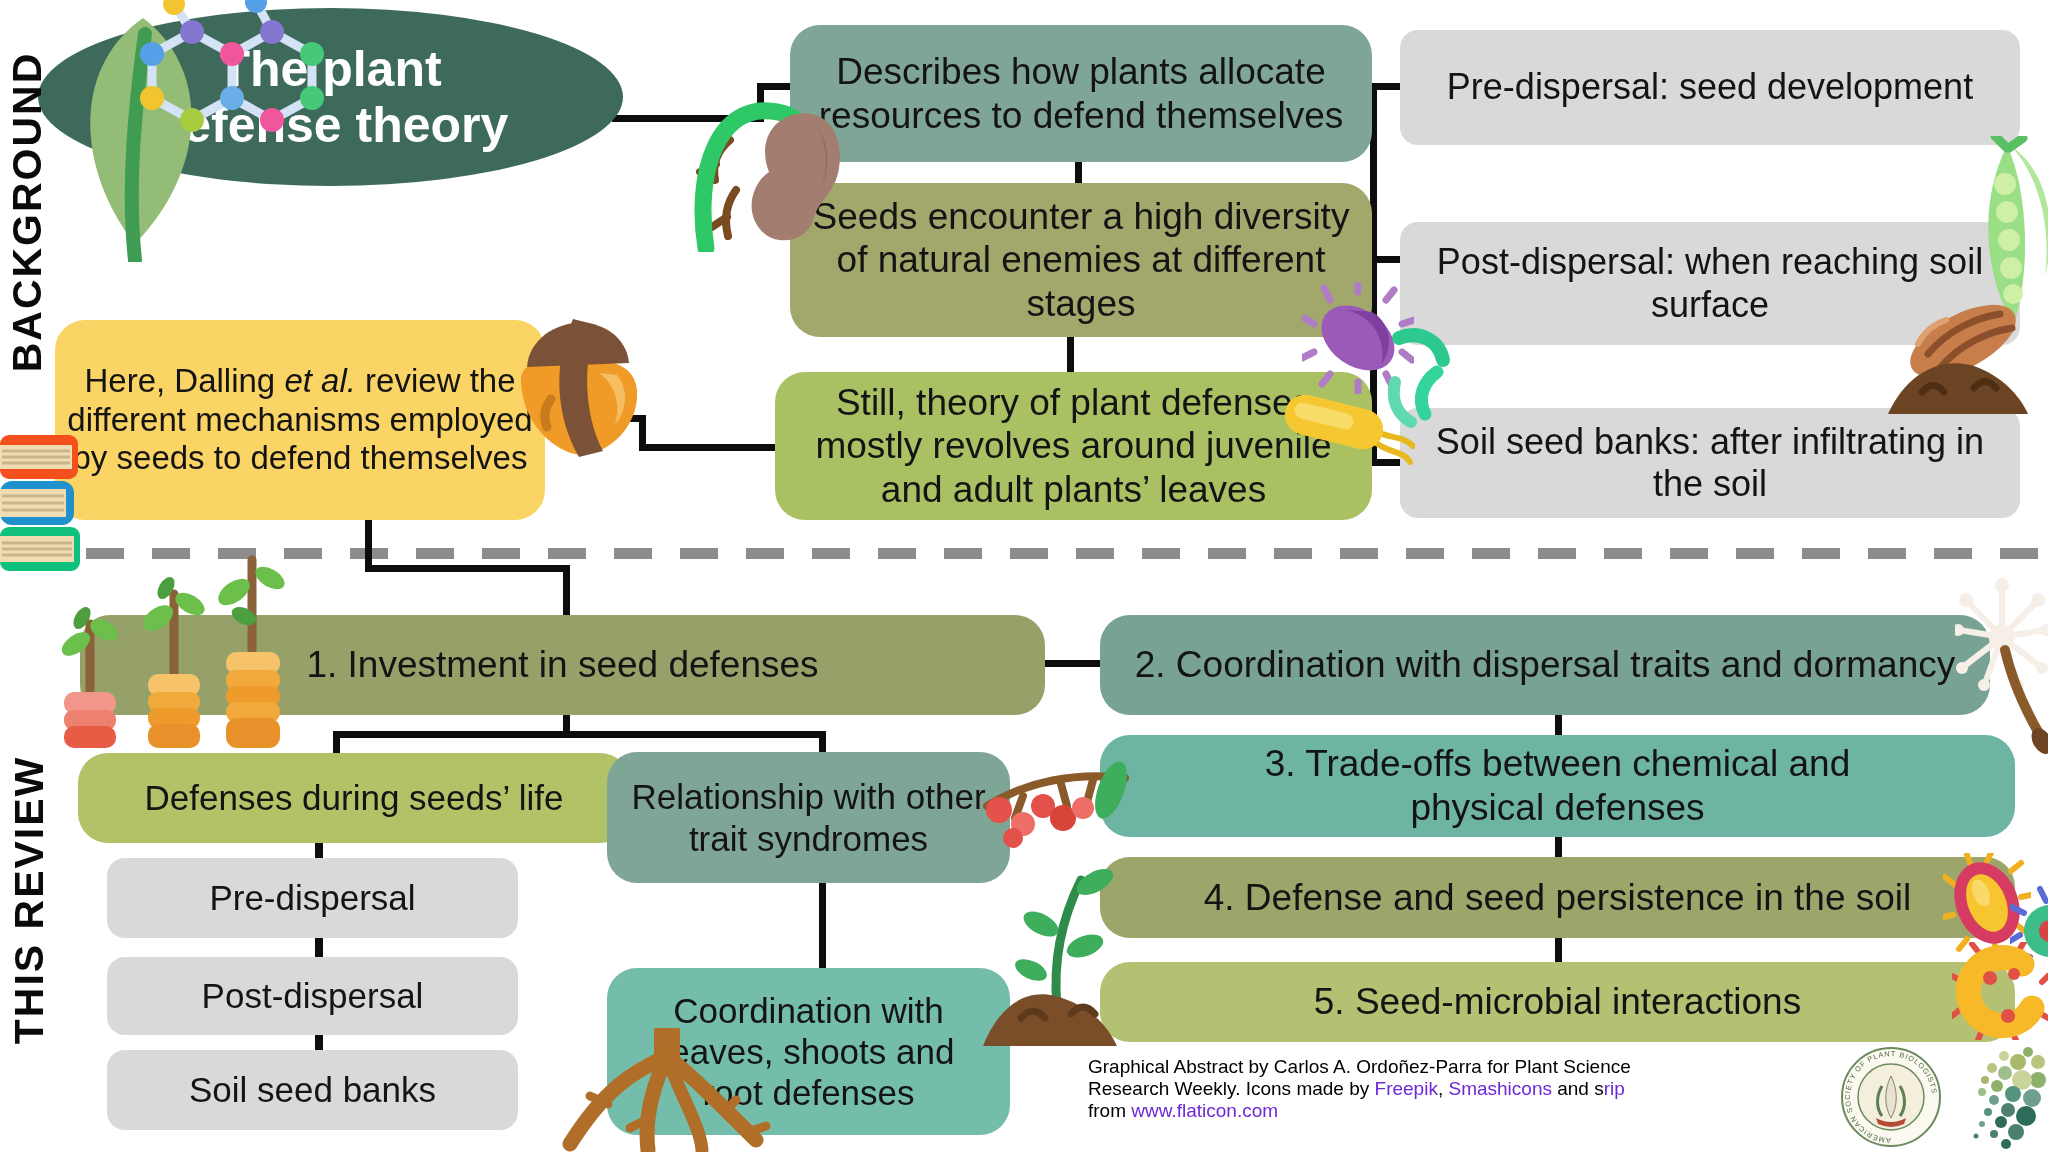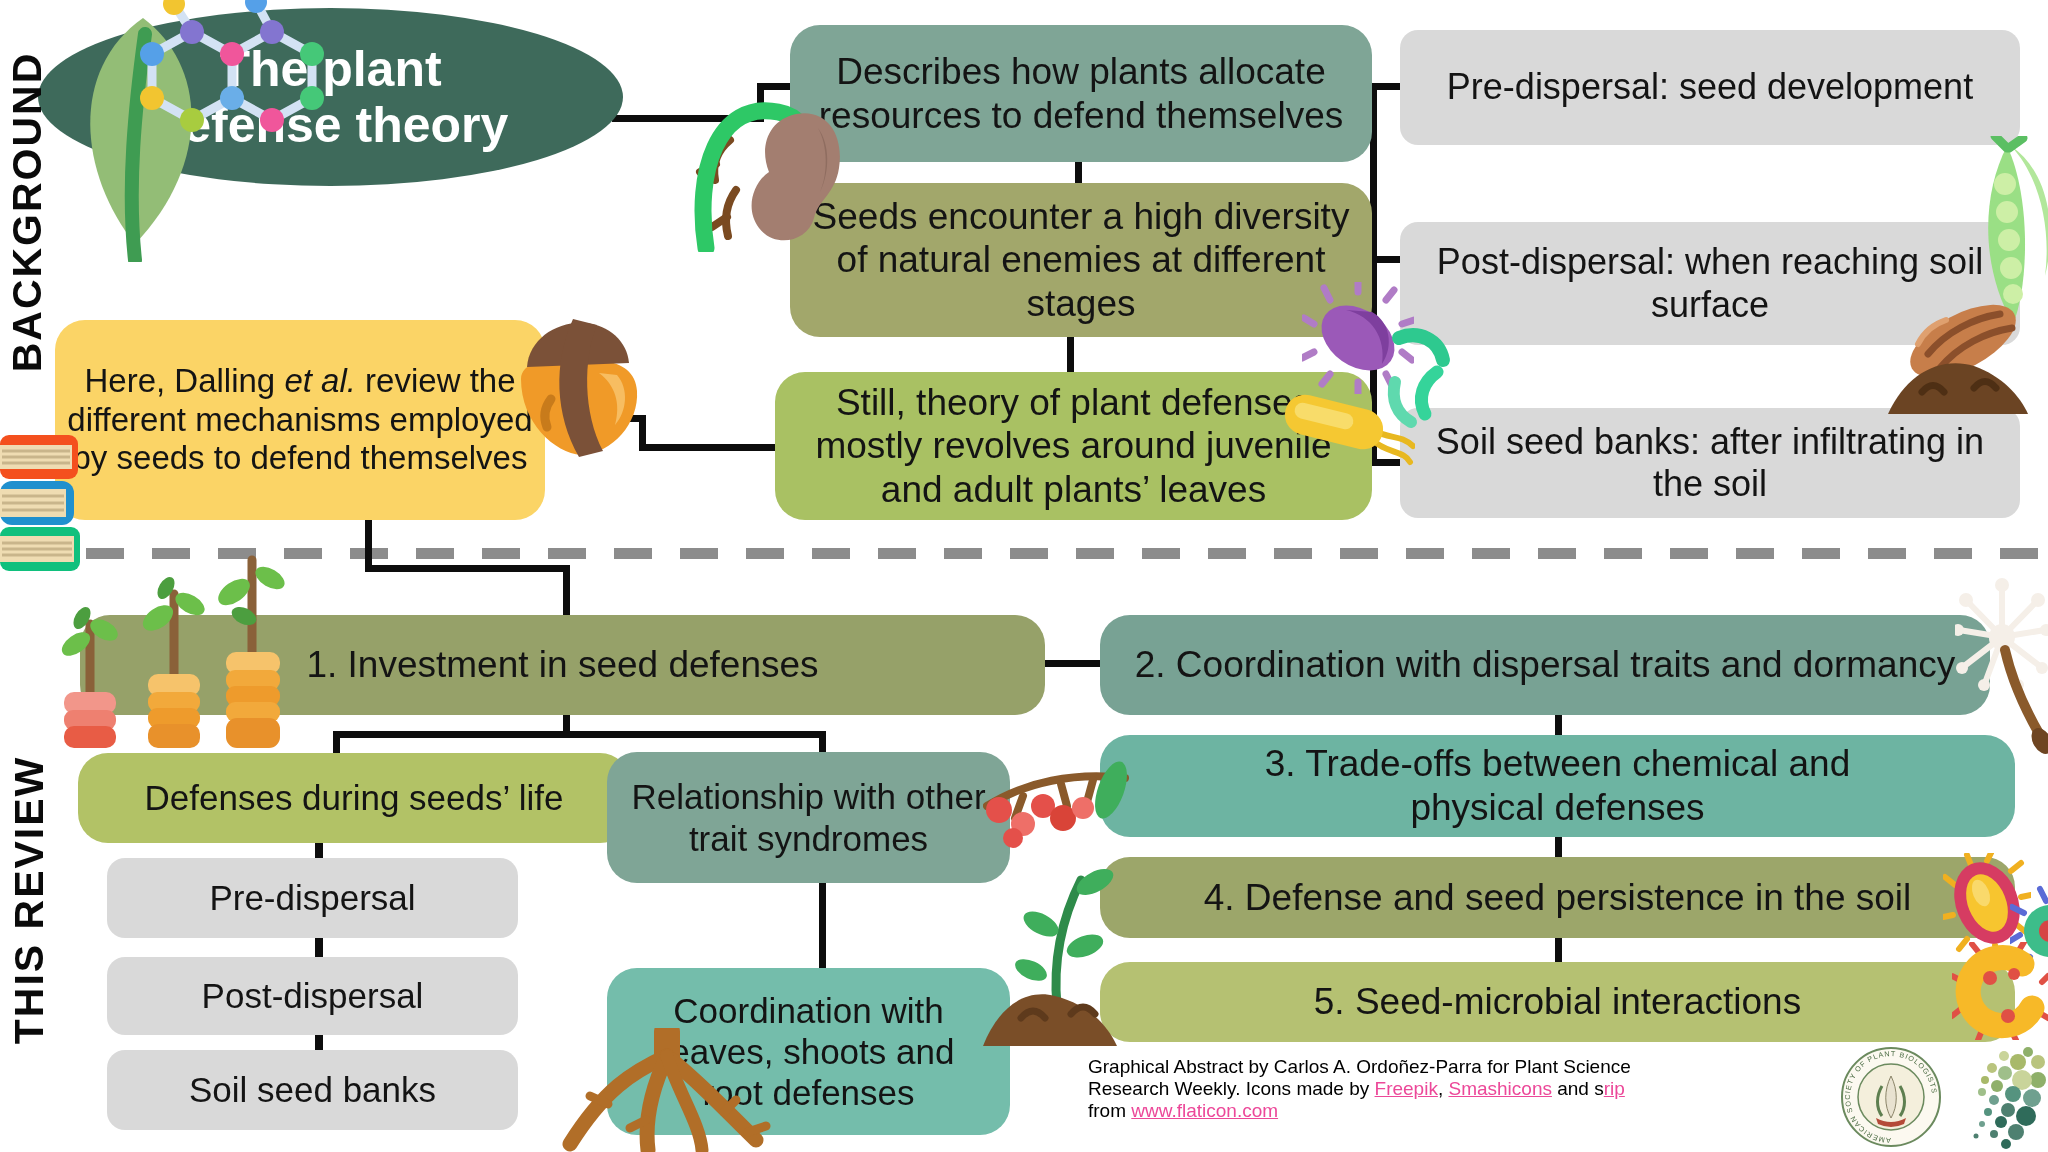--- a/index.html
+++ b/index.html
@@ -11,21 +11,21 @@
   .conn{position:absolute;background:#0d0d0d;z-index:1;}
   .vlabel{position:absolute;transform:rotate(-90deg);transform-origin:center;font-weight:bold;
           font-size:41px;letter-spacing:2px;text-align:center;z-index:2;color:#0a0a0a;}
   .icon{position:absolute;z-index:5;}
   #divider{position:absolute;left:86px;top:548px;width:1962px;height:11px;z-index:0;
            background:repeating-linear-gradient(90deg,#8C8C8C 0 38px,transparent 38px 66px);}
   #title-ellipse{position:absolute;left:38px;top:8px;width:585px;height:178px;border-radius:50%;
                  display:flex;flex-direction:column;align-items:center;justify-content:center;z-index:1;}
   #title-ellipse div{color:#fff;font-weight:bold;font-size:50px;line-height:1.12;text-align:center;}
   #credits{position:absolute;left:1088px;top:1056px;width:760px;font-size:19px;line-height:1.17;z-index:4;color:#000;}
-  #credits a{color:#ec4899;text-decoration:underline;cursor:pointer;}
+  #credits a{color:#6d28d9;cursor:pointer;}
   .ital{font-style:italic;}
 </style>
 </head>
 <body>
 
 <div id="canvas">
 
   <div class="vlabel" style="left:-137px;top:188px;width:330px;height:48px;">BACKGROUND</div>
   <div class="vlabel" style="left:-155px;top:876px;width:370px;height:48px;">THIS REVIEW</div>
 

